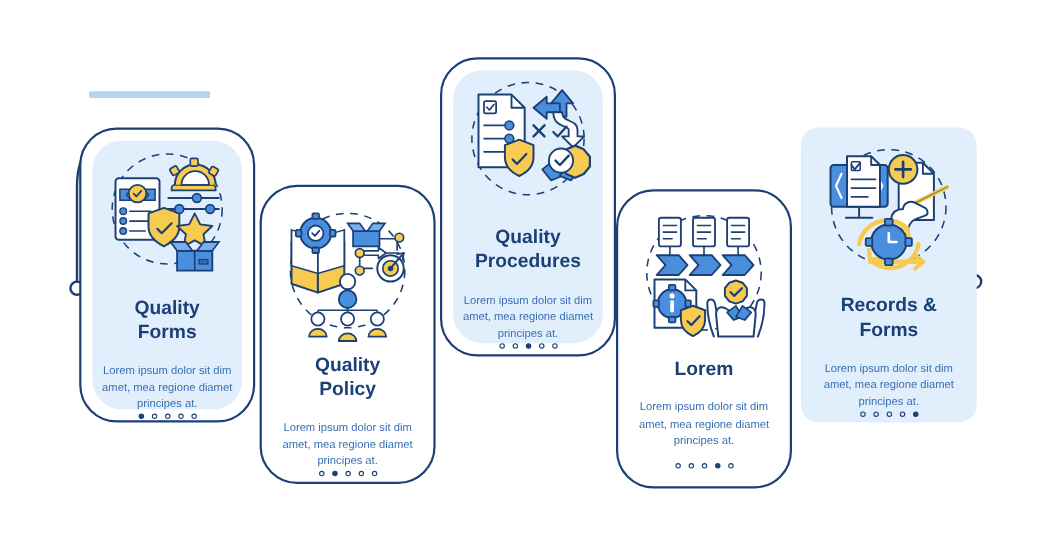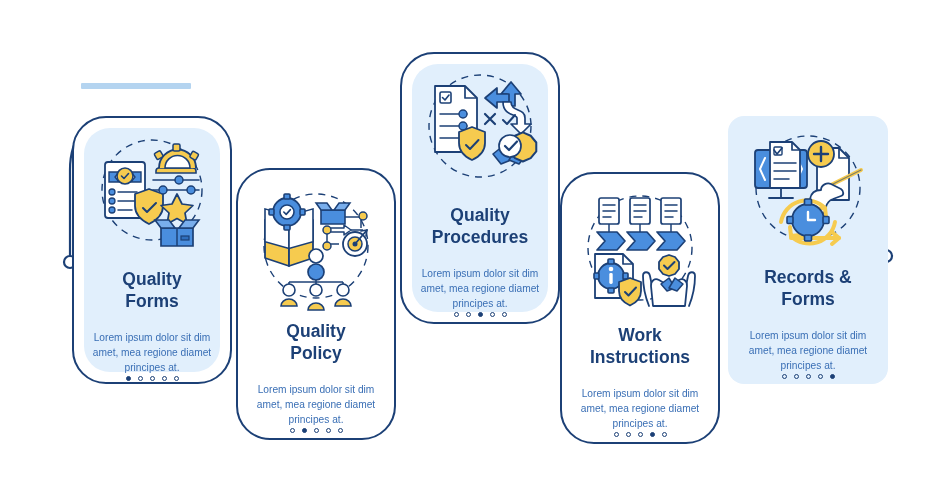--- a/index.html
+++ b/index.html
@@ -316,22 +316,21 @@
           <path d="M114,118 c4,-10 6,-22 6,-30 c0,-5 -6,-5 -7,0 l-2,10" fill="#fff" stroke="#1c4076" stroke-width="1.8" stroke-linecap="round" stroke-linejoin="round"></path>
           <path d="M76,98 c0,-6 4,-8 8,-6 l10,6 l10,-6 c4,-2 8,0 8,6 l-2,20 h-32 z" fill="#fff" stroke="#1c4076" stroke-width="1.8" stroke-linejoin="round"></path>
 
           <path d="M86,96 l8,-6 l6,10 l-8,3 z" fill="#4a8ede" stroke="#1c4076" stroke-width="1.5" stroke-linejoin="round"></path>
           <path d="M108,96 l-8,-6 l-6,10 l8,3 z" fill="#4a8ede" stroke="#1c4076" stroke-width="1.5" stroke-linejoin="round"></path>
           <path d="M84,74 l4,-5 l6,-2 l6,2 l4,5 l0,7 l-4,5 l-6,2 l-6,-2 l-4,-5 z" fill="#f6cb4f" stroke="#1c4076" stroke-width="1.8" stroke-linejoin="round"></path>
           <path d="M89,77.5 l3.5,3.5 l7,-7" fill="none" stroke="#1c4076" stroke-width="2" stroke-linecap="round" stroke-linejoin="round"></path>
         </svg>
       </div>
       <div class="c-title">
-        <span>Work</span><br>
-        <span>Instructions</span>
+        <span>Lorem</span><br>
       </div>
       <div class="c-desc">Lorem ipsum dolor sit dim amet, mea regione diamet principes at.</div>
       <div class="dots-wrap">
         <div class="dots">
           <span class="dot"></span>
           <span class="dot"></span>
           <span class="dot"></span>
           <span class="dot on"></span>
           <span class="dot"></span>
         </div>

